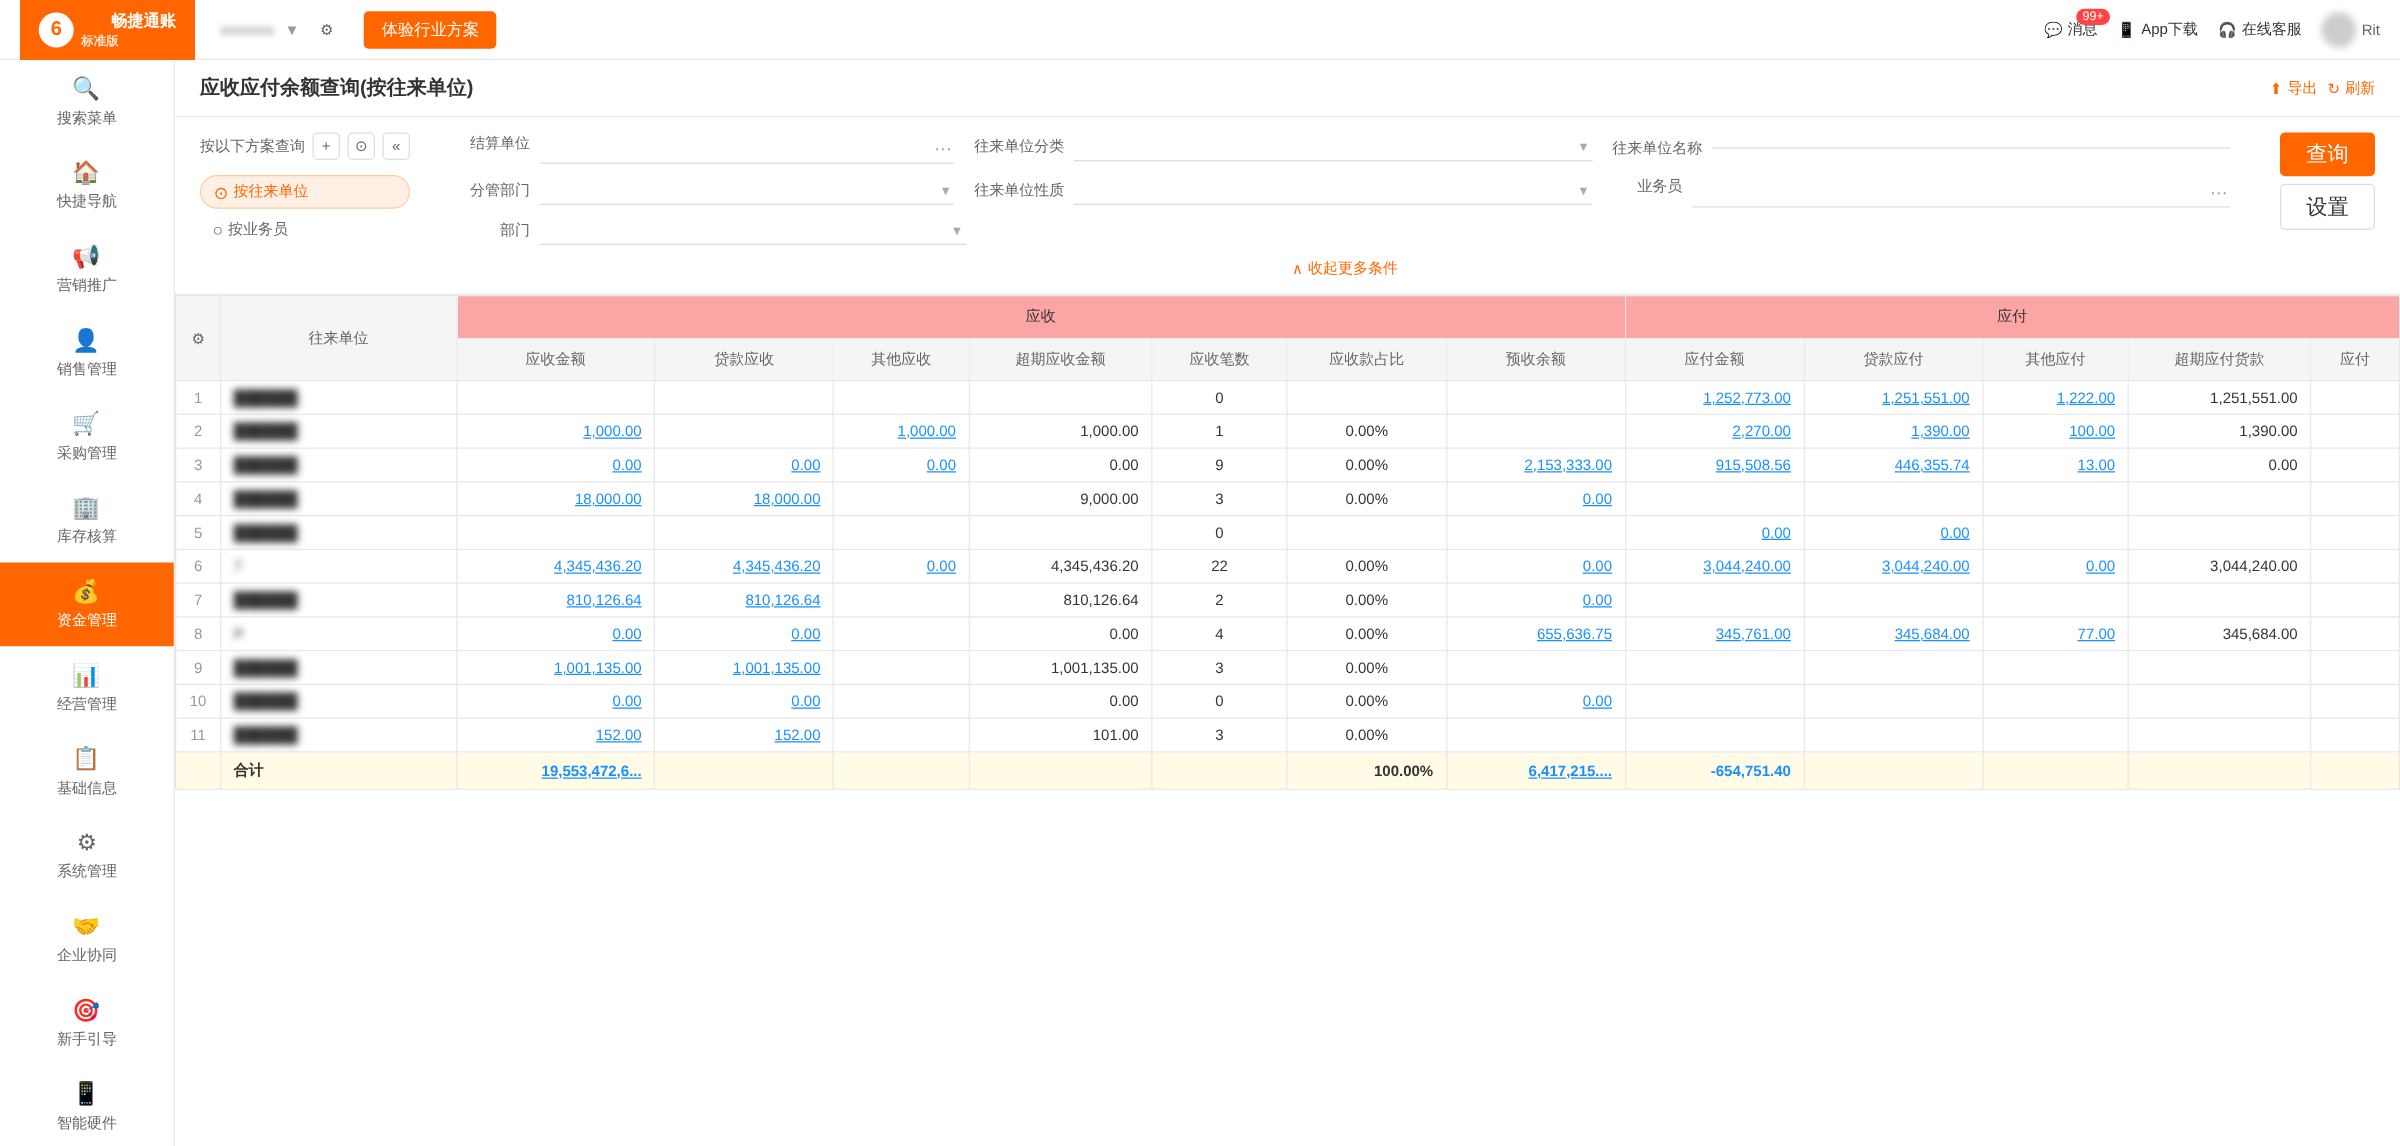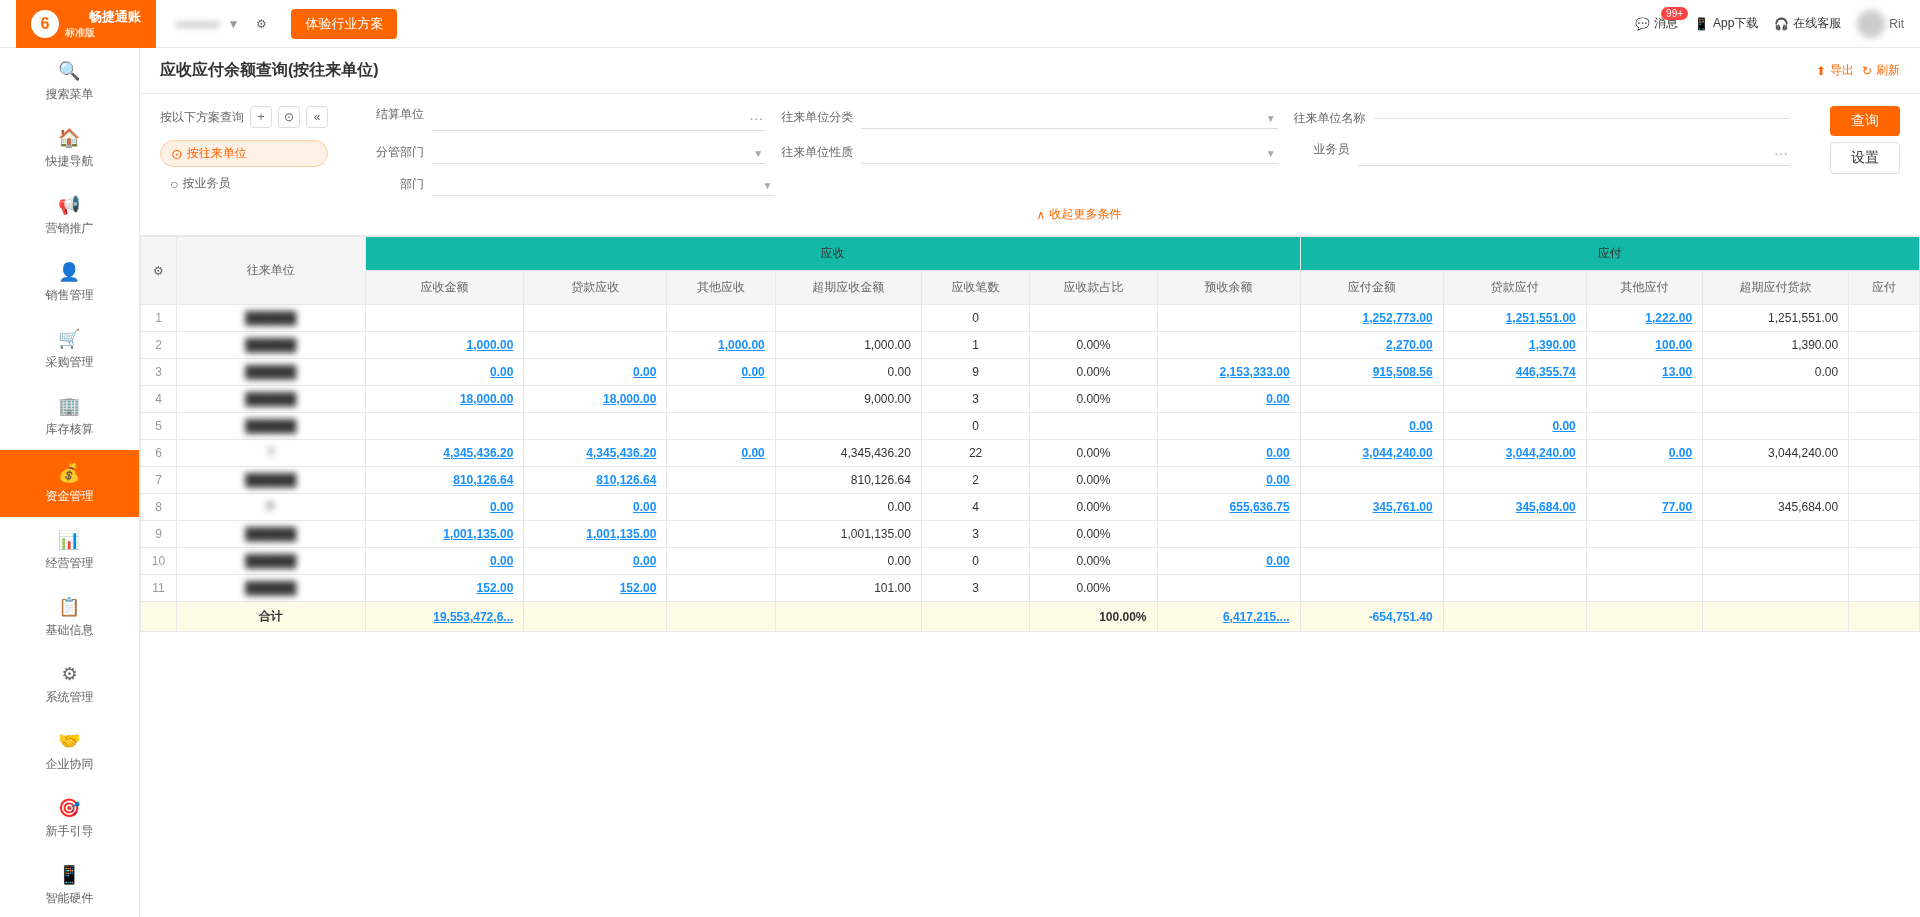--- a/index.html
+++ b/index.html
@@ -51,39 +51,39 @@
     .action-btn { display: flex; align-items: center; gap: 4px; color: #ff6600; cursor: pointer; font-size: 12px; border: none; background: none; }
     
     
     .filter-area { background: #fff; padding: 12px 20px; border-bottom: 1px solid #e8e8e8; }
     .filter-add-btn { width: 22px; height: 22px; border: 1px solid #ddd; border-radius: 4px; cursor: pointer; display: flex; align-items: center; justify-content: center; color: #666; }
     .filter-dots { color: #999; font-size: 14px; cursor: pointer; }
     .collapse-btn { display: flex; align-items: center; gap: 4px; color: #ff6600; cursor: pointer; font-size: 12px; margin-top: 8px; justify-content: center; }
     
     
     .query-buttons { display: flex; flex-direction: column; gap: 6px; padding-left: 16px; }
-    .query-btn { padding: 6px 20px; border-radius: 4px; cursor: pointer; font-size: 14px; }
+    .query-btn { padding: 6px 20px; border-radius: 4px; cursor: pointer; font-size: 17px; }
     .query-btn.primary { background: #ff6600; color: #fff; border: none; }
     .query-btn.default { background: #fff; color: #333; border: 1px solid #ddd; }
     .sub-filter-item { display: flex; align-items: center; gap: 4px; padding: 4px 10px; border-radius: 14px; cursor: pointer; font-size: 12px; }
     .sub-filter-item.active { background: #fff0e6; color: #ff6600; border: 1px solid #ffcca0; }
     .sub-filter-item .s-icon { font-size: 14px; }
     
     
     .data-area { flex: 1; display: flex; overflow: hidden; background: #fff; }
     
     
     .table-container { flex: 1; overflow: auto; }
     table { width: 100%; border-collapse: collapse; font-size: 12px; }
     th { background: #f5f5f5; padding: 8px 10px; text-align: center; border: 1px solid #e8e8e8; color: #666; font-weight: normal; white-space: nowrap; position: sticky; top: 0; z-index: 2; }
-    th.group-header { background: #14b8a6; color: #333; }
+    th.group-header { background: #fca5a5; color: #333; }
     td { padding: 6px 10px; border: 1px solid #e8e8e8; text-align: right; color: #333; white-space: nowrap; }
     td.center { text-align: center; }
-    td.left { text-align: center; }
-    td a, td .link { color: #1890ff; text-decoration: underline; cursor: pointer; font-weight: bold; }
+    td.left { text-align: left; }
+    td a, td .link { color: #1890ff; text-decoration: underline; cursor: pointer; }
     .row-num { color: #999; text-align: center; }
     .total-row { background: #fffbe6 !important; font-weight: bold; }
     
     
     ::-webkit-scrollbar { width: 6px; height: 6px; }
     ::-webkit-scrollbar-track { background: #f1f1f1; }
     ::-webkit-scrollbar-thumb { background: #ccc; border-radius: 3px; }
     
     .filter-main-row { display: flex; align-items: flex-start; gap: 16px; }
     .filter-fields { flex: 1; }

